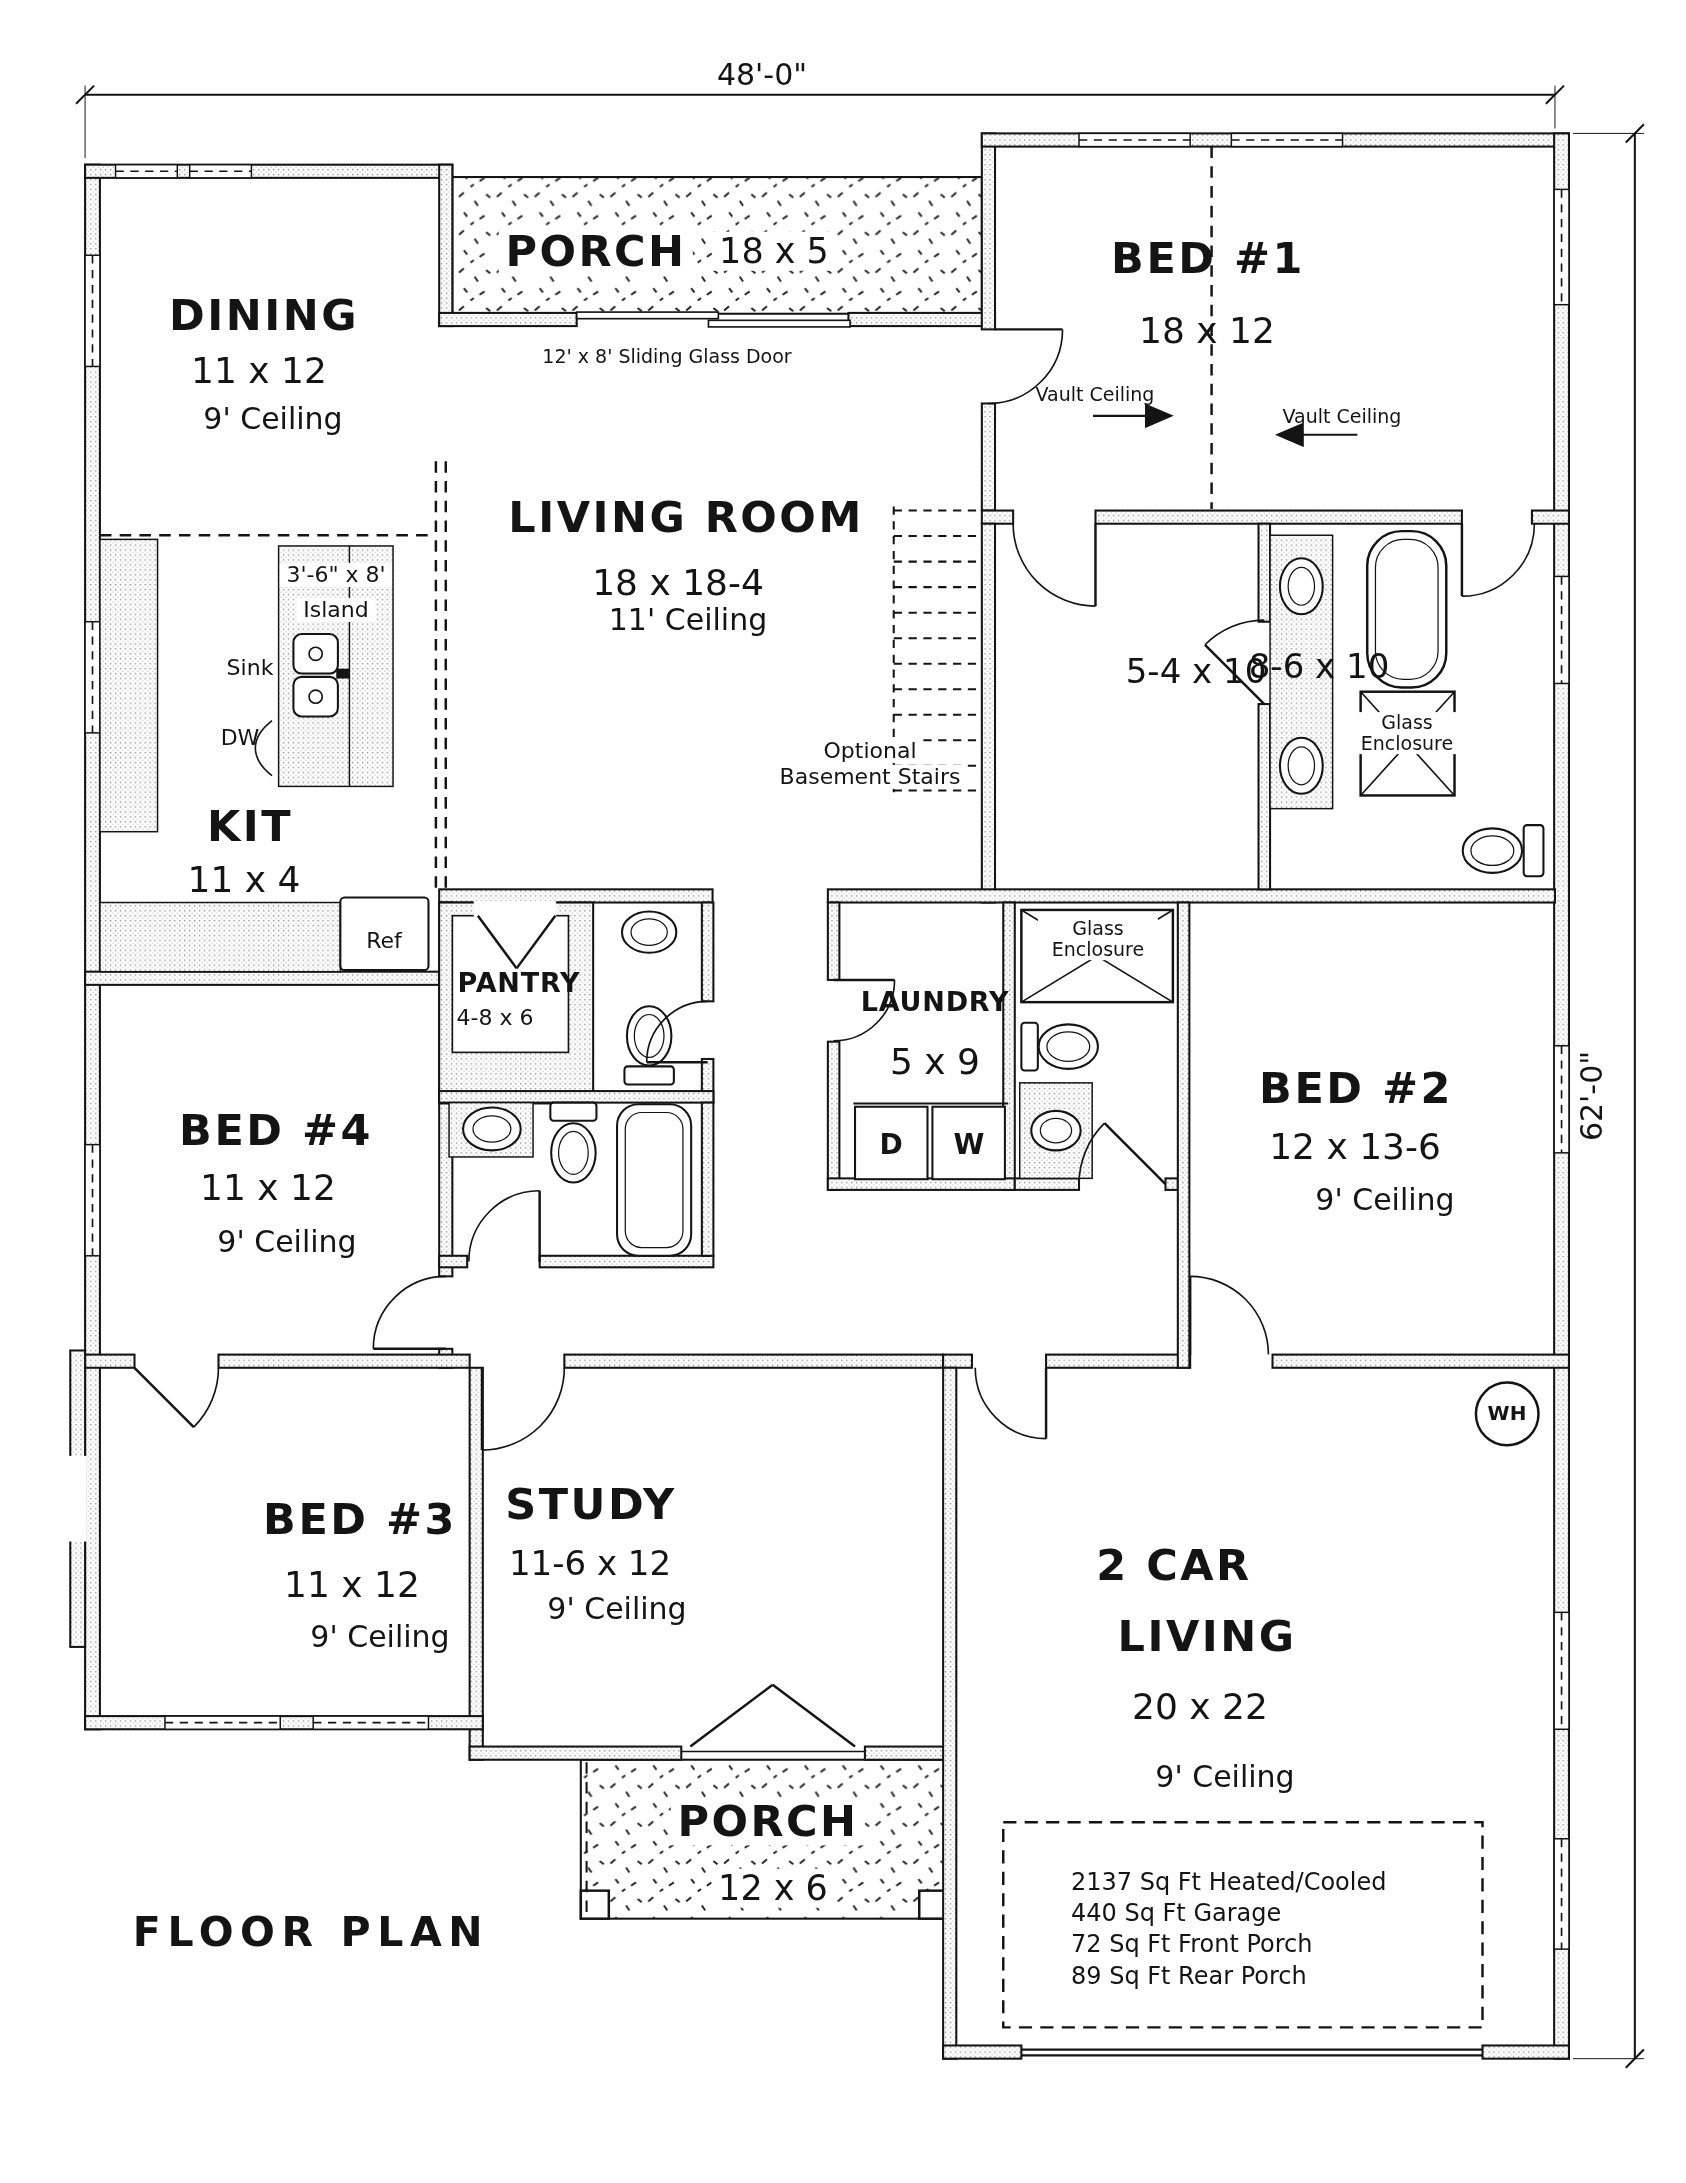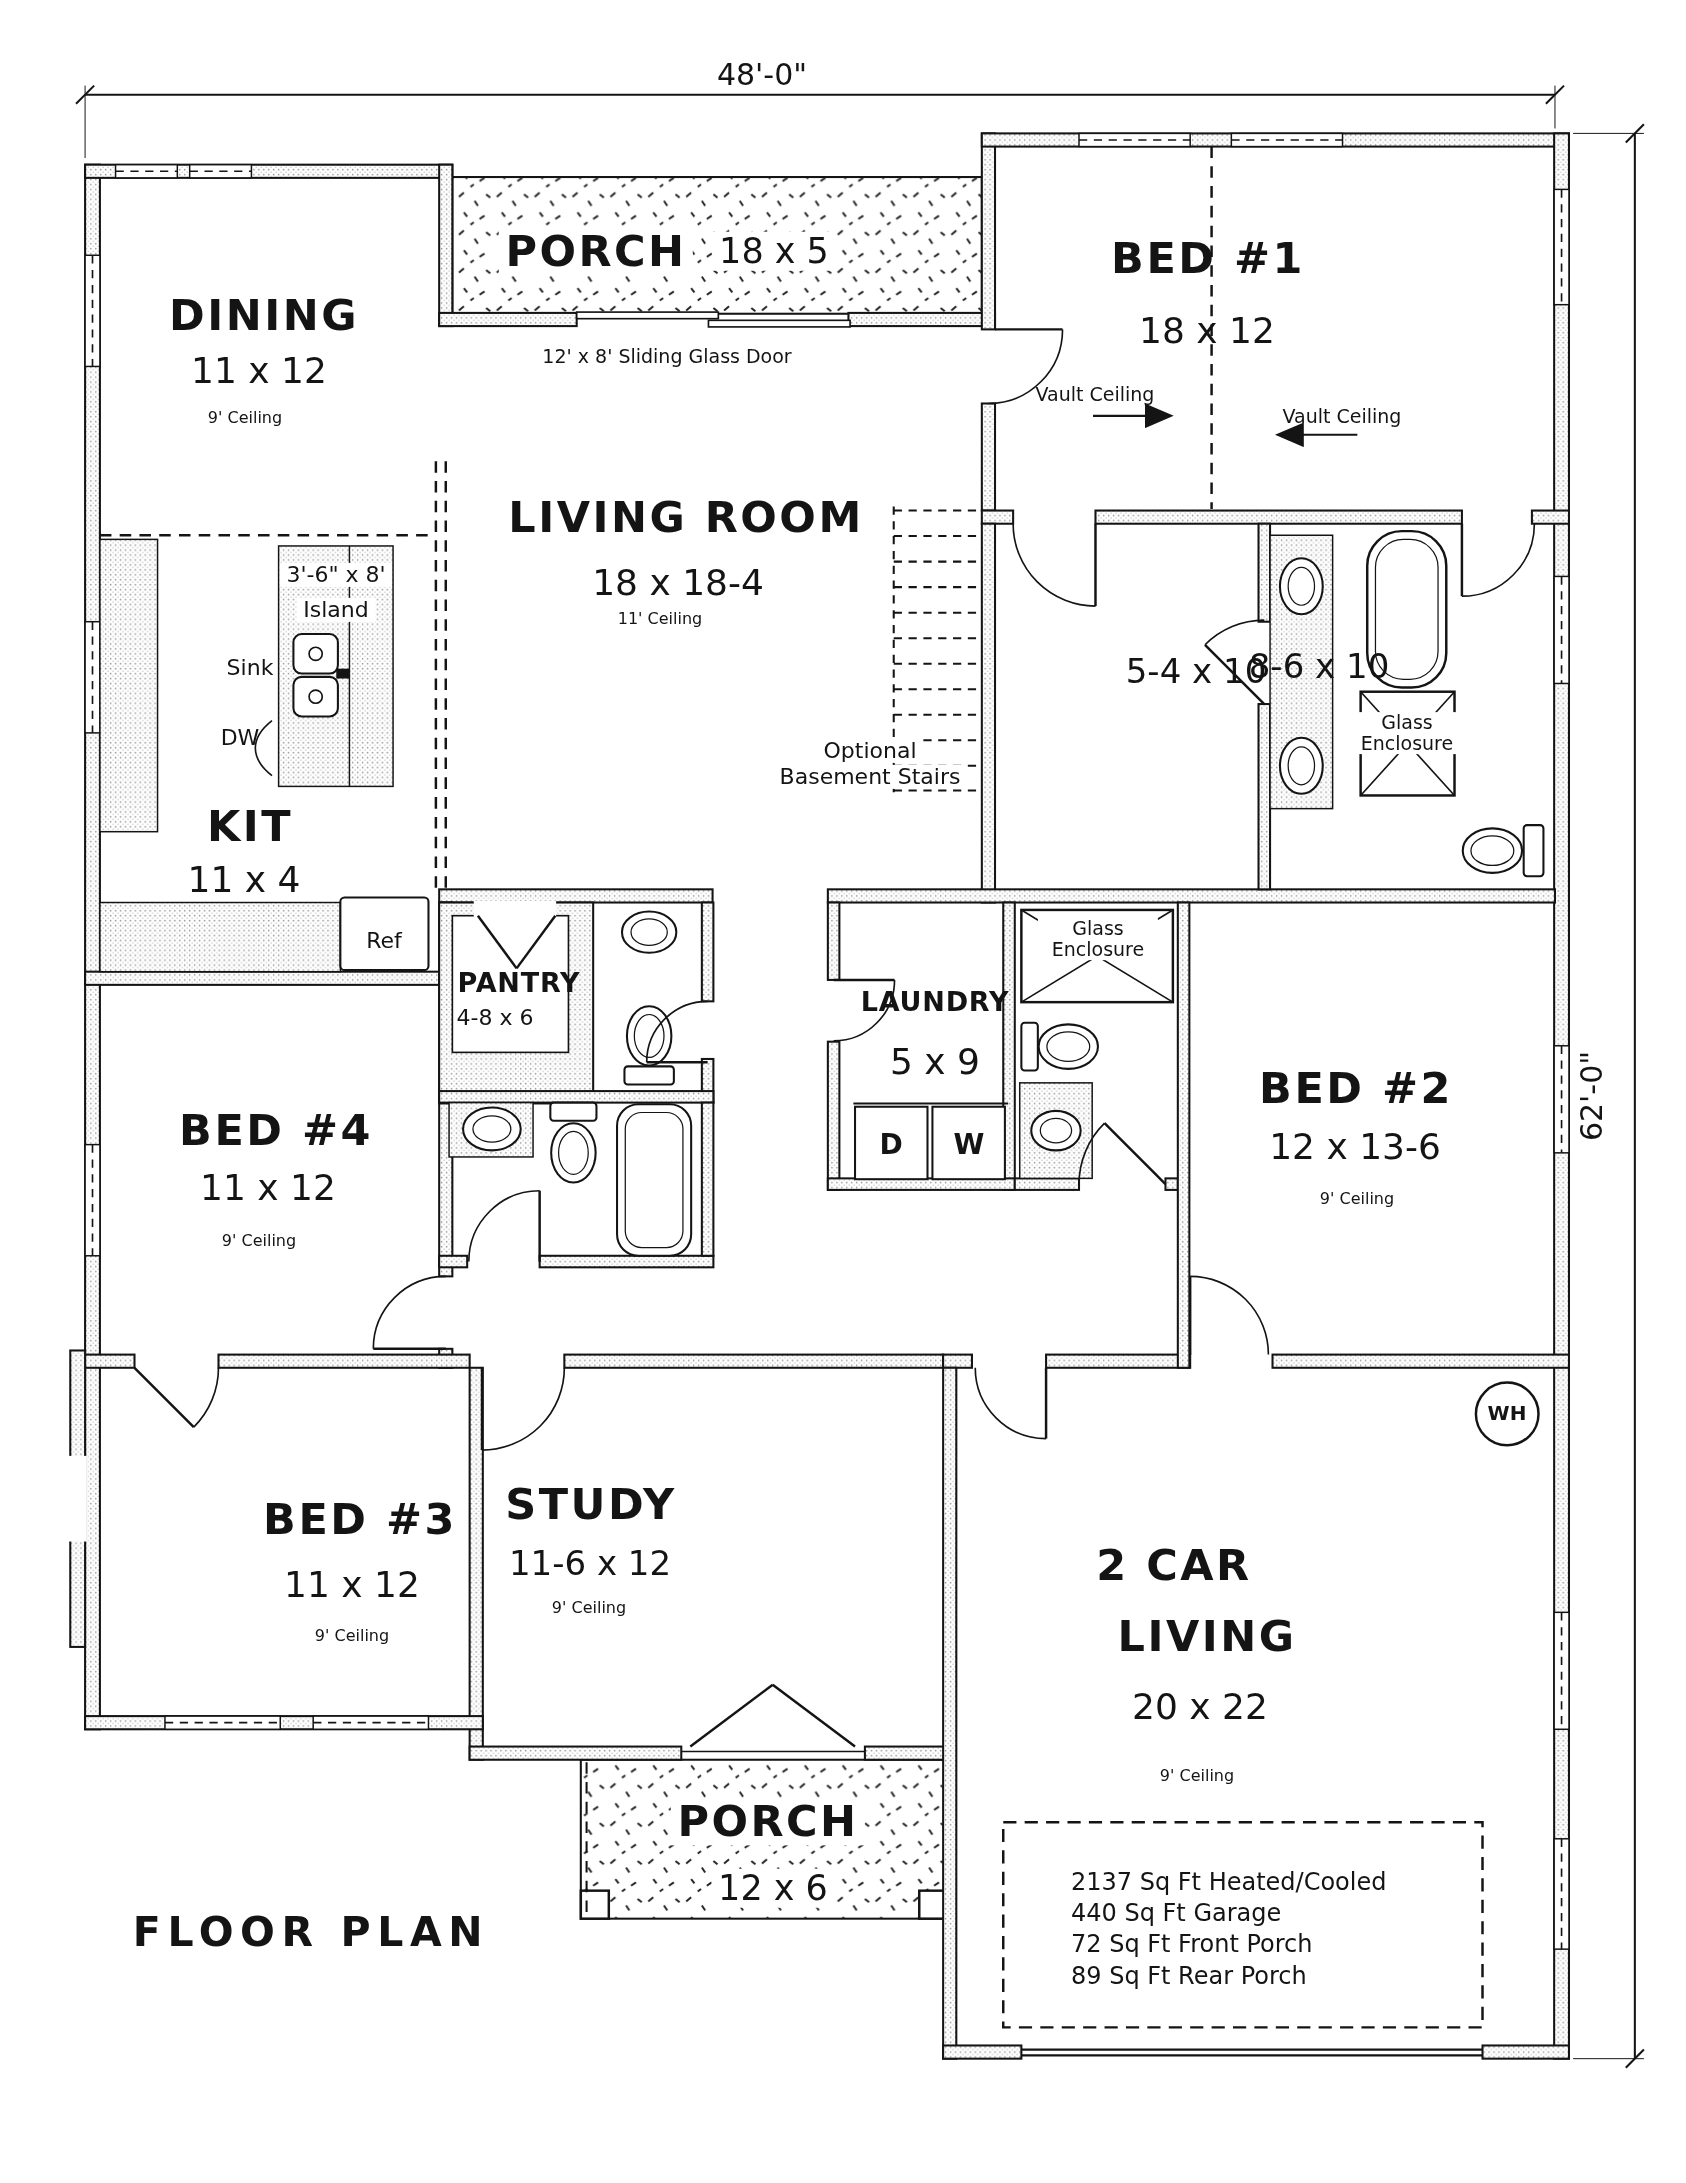--- a/index.html
+++ b/index.html
@@ -5,21 +5,21 @@
   html,body{margin:0;padding:0;background:#fff;}
   #plan{position:relative;width:1687px;height:2183px;background:#fff;overflow:hidden;}
   #plan svg{position:absolute;left:0;top:0;}
   .lbl{position:absolute;transform:translate(-50%,-50%);font-family:"DejaVu Sans",sans-serif;color:#141414;white-space:nowrap;text-align:center;line-height:1.1;}
   .lbl-left{position:absolute;transform:translate(0,-50%);font-family:"DejaVu Sans",sans-serif;color:#141414;white-space:nowrap;}
   .roomname{font-size:43px;font-weight:600;letter-spacing:2.5px;}
   .roomname-sm{font-size:27px;font-weight:600;letter-spacing:0.8px;}
   .roomsize{font-size:36px;font-weight:500;}
   .sizelg{font-size:35px;font-weight:500;}
   .sizesm{font-size:34px;font-weight:500;}
-  .ceiling{font-size:16px;}
+  .ceiling{font-size:30px;margin-left:28px;}
   .note{font-size:22px;}
   .tiny{font-size:19px;}
   .dim{font-size:30px;font-weight:500;}
   .dlabel{font-size:28px;font-weight:600;}
   .whlbl{font-size:20px;font-weight:600;}
   .sqft{font-size:24px;}
   .title{font-size:41px;font-weight:600;letter-spacing:6.6px;}
   .bg{background:#fff;padding:0 6.6px;}
   .wrap{white-space:normal;}
   .rot{transform:translate(-50%,-50%) rotate(-90deg);}

